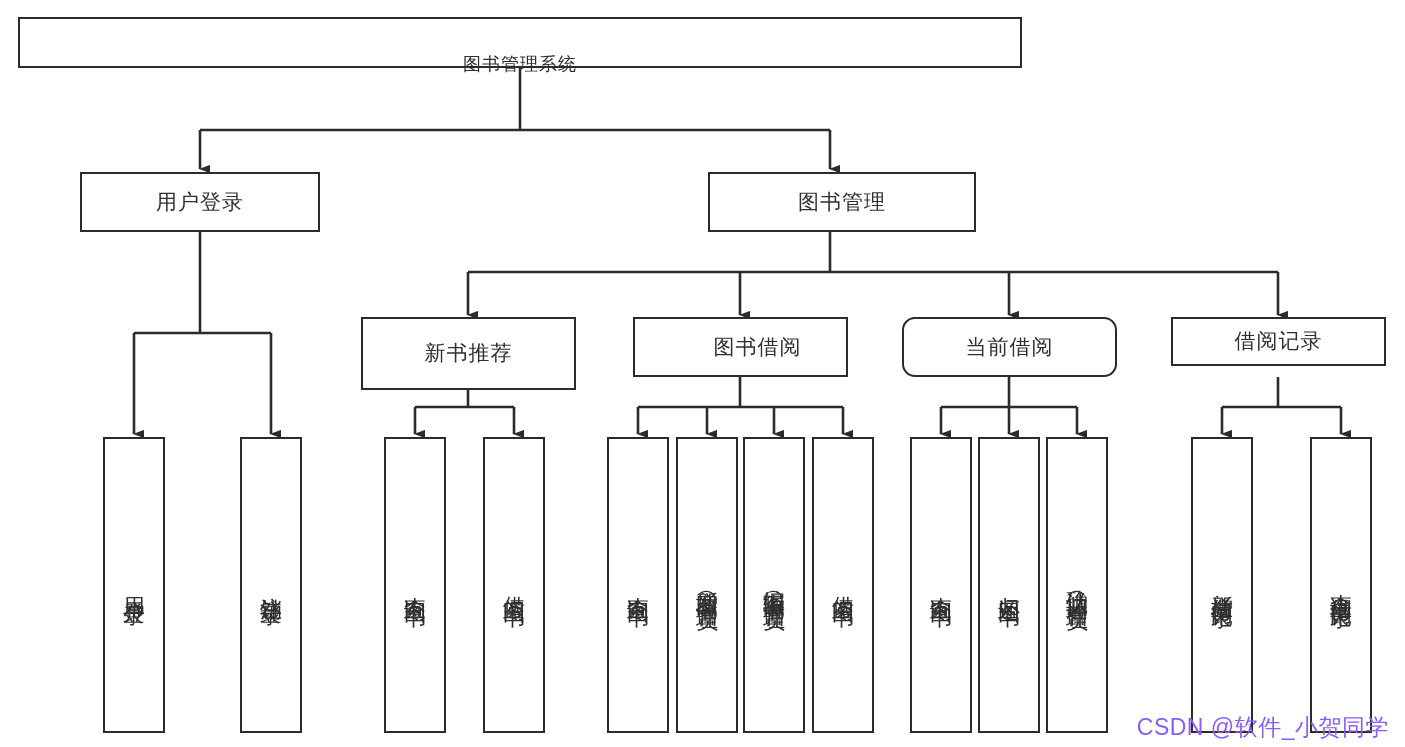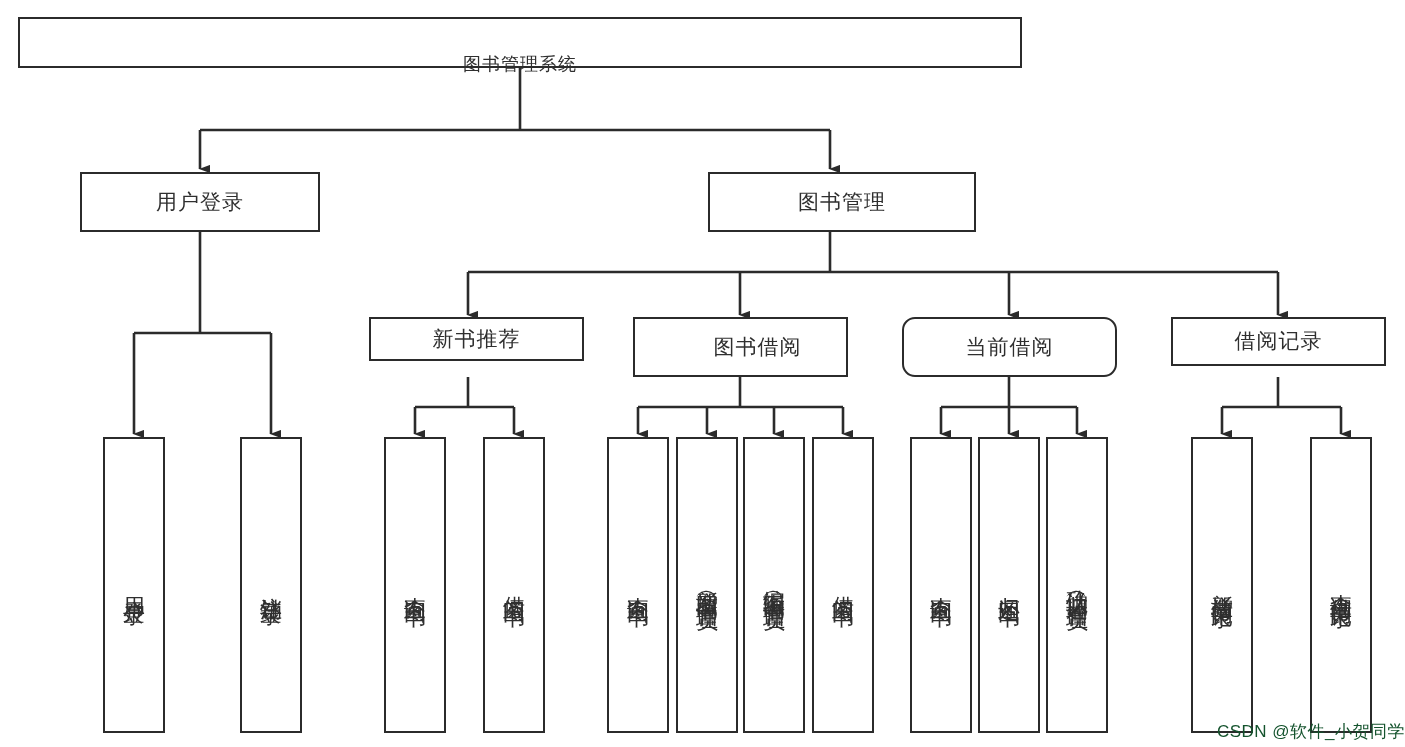--- a/index.html
+++ b/index.html
@@ -54,24 +54,24 @@
   .node.vertical .node-label {
     writing-mode: vertical-rl;
     text-orientation: upright;
     font-size: 22px;
     letter-spacing: 3px;
     line-height: 1.0;
   }
   .node.root .node-label { font-size: 18px; margin-top: 44px; }
   .watermark {
     position: absolute;
-    right: 0;
+    right: 16px;
     bottom: 4px;
-    font-size: 17px;
-    color: #14532d;
+    font-size: 23px;
+    color: #8b5cf6;
     letter-spacing: 0.5px;
     white-space: nowrap;
     user-select: none;
   }
 </style>
 </head>
 <body>
 
 <div id="diagram-root">
 
@@ -143,21 +143,21 @@
     <span class="node-label">图书管理系统</span>
   </div>
 
   <div class="node horizontal" style="left:80px; top:172px; width:240px; height:60px;">
     <span class="node-label">用户登录</span>
   </div>
   <div class="node horizontal" style="left:708px; top:172px; width:268px; height:60px;">
     <span class="node-label">图书管理</span>
   </div>
 
-  <div class="node horizontal" style="left:361px; top:317px; width:215px; height:44px;margin-left:8px;">
+  <div class="node horizontal" style="left:361px; top:317px; width:215px; height:73px;">
     <span class="node-label">新书推荐</span>
   </div>
   <div class="node horizontal" style="left:633px; top:317px; width:215px; height:60px;padding-left:34px;">
     <span class="node-label">图书借阅</span>
   </div>
   <div class="node horizontal" style="left:902px; top:317px; width:215px; height:60px;border-radius:13px;">
     <span class="node-label">当前借阅</span>
   </div>
   <div class="node horizontal" style="left:1171px; top:317px; width:215px; height:49px;">
     <span class="node-label">借阅记录</span>

